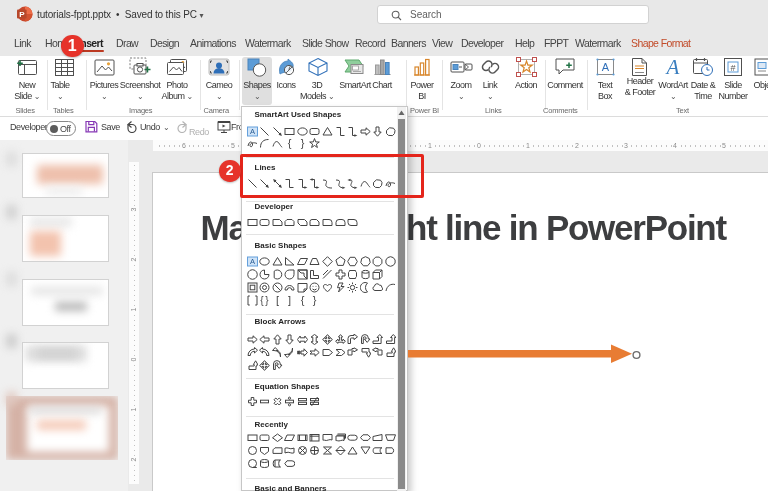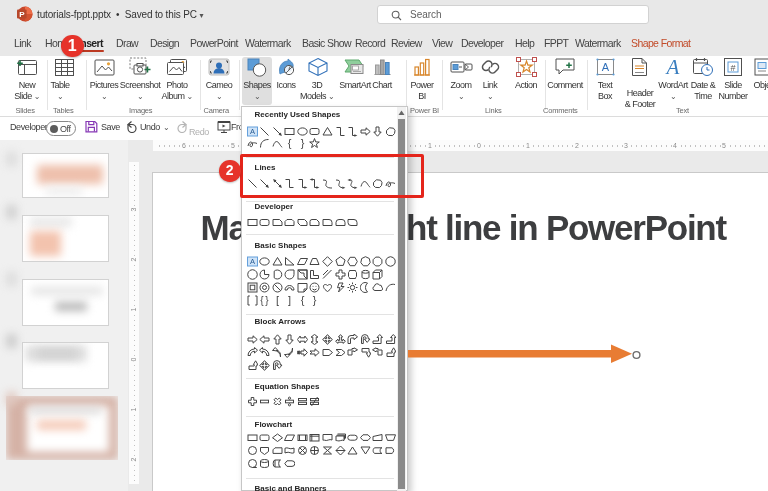--- a/index.html
+++ b/index.html
@@ -53,25 +53,25 @@
         <path d="M7.2 7.2 L10 10" stroke="#5f5f5f" stroke-width="1.1"></path>
       </svg>
       <span style="position:absolute;left:32px;top:3px">Search</span>
     </div>
 <div class="abs tabsrow"></div>
 <div class="tab " style="left:14px;top:37px">Link</div>
 <div class="tab " style="left:45px;top:37px">Home</div>
 <div class="tab sel" style="left:78px;top:37px">Insert</div>
 <div class="tab " style="left:116px;top:37px">Draw</div>
 <div class="tab " style="left:150px;top:37px">Design</div>
-<div class="tab " style="left:190px;top:37px">PowerPoint</div>
+<div class="tab " style="left:190px;top:37px">Animations</div>
 <div class="tab " style="left:245px;top:37px">Watermark</div>
-<div class="tab " style="left:302px;top:37px">Basic Show</div>
+<div class="tab " style="left:302px;top:37px">Slide Show</div>
 <div class="tab " style="left:355px;top:37px">Record</div>
-<div class="tab " style="left:391px;top:37px">Review</div>
+<div class="tab " style="left:391px;top:37px">Banners</div>
 <div class="tab " style="left:432px;top:37px">View</div>
 <div class="tab " style="left:461px;top:37px">Developer</div>
 <div class="tab " style="left:515px;top:37px">Help</div>
 <div class="tab " style="left:544px;top:37px">FPPT</div>
 <div class="tab " style="left:575px;top:37px">Watermark</div>
 <div class="tab sf" style="left:631px;top:37px">Shape Format</div>
 <div class="abs insline"></div>
 <div class="abs ribbon"></div>
 <div class="rsep" style="left:47px"></div>
 <div class="rsep" style="left:86px"></div>
@@ -221,21 +221,21 @@
 <div class="rlab" style="left:256px;top:80px;width:60px">Icons<br></div>
 <div class="rlab" style="left:287px;top:80px;width:60px">3D<br>Models&nbsp;<span class="chev">⌄</span></div>
 <div class="rlab" style="left:325px;top:80px;width:60px">SmartArt<br></div>
 <div class="rlab" style="left:352px;top:80px;width:60px">Chart<br></div>
 <div class="rlab" style="left:392px;top:80px;width:60px">Power<br>BI</div>
 <div class="rlab" style="left:431px;top:80px;width:60px">Zoom<br><span class="chev">⌄</span></div>
 <div class="rlab" style="left:460px;top:80px;width:60px">Link<br><span class="chev">⌄</span></div>
 <div class="rlab" style="left:496px;top:80px;width:60px">Action<br></div>
 <div class="rlab" style="left:535px;top:80px;width:60px">Comment<br></div>
 <div class="rlab" style="left:575px;top:80px;width:60px">Text<br>Box</div>
-<div class="rlab" style="left:610px;top:88px;width:60px">Header<br>&amp; Footer</div>
+<div class="rlab" style="left:610px;top:76px;width:60px">Header<br>&amp; Footer</div>
 <div class="rlab" style="left:643px;top:80px;width:60px">WordArt<br><span class="chev">⌄</span></div>
 <div class="rlab" style="left:673px;top:80px;width:60px">Date &amp;<br>Time</div>
 <div class="rlab" style="left:703px;top:80px;width:60px">Slide<br>Number</div>
 <div class="rlab" style="left:732px;top:80px;width:60px">Obje<br></div>
 <div class="abs qat">
 <span class="qitem" style="left:10px;top:5px">Developer</span>
 <span class="qitem" style="left:46px;top:4px;width:30px;height:15px;border:1px solid #878787;border-radius:8px;background:#fff">
 <span style="position:absolute;left:2.5px;top:2.5px;width:8px;height:8px;border-radius:50%;background:#5c5c5c"></span>
 <span style="position:absolute;left:13px;top:1.5px;font-size:9px;color:#444">Off</span>
       </span>
@@ -488,21 +488,21 @@
       <div class="blur" style="left:6px;top:132px;width:11px;height:14px;background:#dcdcdc;border-radius:2px"></div>
       <div class="blur" style="left:6px;top:194px;width:11px;height:14px;background:#cccccc;border-radius:2px"></div>
       <div class="blur" style="left:6px;top:252px;width:11px;height:14px;background:#e0c8c0;border-radius:2px"></div>
     </div>
 <svg class="abs" style="left:408px;top:340px;z-index:5" width="240" height="30" viewBox="0 0 240 30">
 <rect x="0" y="10" width="206" height="7.5" fill="#e87c33"></rect>
 <path d="M203 4.5 L224 13.75 L203 23 Z" fill="#e87c33"></path>
 <circle cx="228.5" cy="15" r="3.4" fill="#fff" stroke="#6e6e6e" stroke-width="1.4"></circle>
 </svg>
 <div class="abs panel">
-      <div class="sect" style="top:2.5px">Recently Used Shapes</div>
+      <div class="sect" style="top:2.5px">SmartArt Used Shapes</div>
       <div class="srow" style="left:4.5px;top:18.5px"><svg width="11" height="11" viewBox="0 0 11 11">
           <rect x="0.5" y="1" width="10" height="9" fill="#cfe3f7" stroke="#64a0dc" stroke-width="1"></rect>
           <text x="5.5" y="8.2" font-size="7.5" fill="#2a5d94" text-anchor="middle" font-family="Liberation Sans">A</text>
         </svg><svg width="11" height="11" viewBox="0 0 11 11">
           <path d="M1.5 1.5 L9.5 9.5" stroke="#444" fill="none" stroke-width="1"></path>
         </svg><svg width="11" height="11" viewBox="0 0 11 11">
           <path d="M1.5 1.5 L8.7 8.7" stroke="#444" fill="none" stroke-width="1"></path>
           <path d="M9.9 9.9 L8.8 6.5 L6.5 8.8 Z" fill="#444"></path>
         </svg><svg width="11" height="11" viewBox="0 0 11 11">
           <rect x="1" y="2.5" width="9" height="6" stroke="#444" fill="none" stroke-width="1"></rect>
@@ -767,21 +767,21 @@
           <circle cx="5.5" cy="8.8" r="1.1" stroke="#444" fill="none" stroke-width="1"></circle>
         </svg><svg width="11" height="11" viewBox="0 0 11 11">
           <rect x="1.5" y="2.5" width="8" height="2.2" stroke="#444" fill="none" stroke-width="1"></rect>
           <rect x="1.5" y="6.3" width="8" height="2.2" stroke="#444" fill="none" stroke-width="1"></rect>
         </svg><svg width="11" height="11" viewBox="0 0 11 11">
           <rect x="1.5" y="2.5" width="8" height="2.2" stroke="#444" fill="none" stroke-width="1"></rect>
           <rect x="1.5" y="6.3" width="8" height="2.2" stroke="#444" fill="none" stroke-width="1"></rect>
           <path d="M2.5 10 L8.5 1" stroke="#444" fill="none" stroke-width="1"></path>
         </svg></div>
       <div class="psep" style="top:309px"></div>
-      <div class="sect" style="top:312.5px">Flowchart</div>
+      <div class="sect" style="top:312.5px">Recently</div>
       <div class="srow" style="left:4.5px;top:324.5px"><svg width="11" height="11" viewBox="0 0 11 11">
           <rect x="1" y="3" width="9" height="5.5" stroke="#444" fill="none" stroke-width="1"></rect>
         </svg><svg width="11" height="11" viewBox="0 0 11 11">
           <rect x="1" y="3" width="9" height="5.5" rx="1.5" stroke="#444" fill="none" stroke-width="1"></rect>
         </svg><svg width="11" height="11" viewBox="0 0 11 11">
           <polygon points="5.5,2 10.5,5.75 5.5,9.5 0.5,5.75" stroke="#444" fill="none" stroke-width="1"></polygon>
         </svg><svg width="11" height="11" viewBox="0 0 11 11">
           <polygon points="3,3 10.5,3 8,8.5 0.5,8.5" stroke="#444" fill="none" stroke-width="1"></polygon>
         </svg><svg width="11" height="11" viewBox="0 0 11 11">
           <rect x="1" y="3" width="9" height="5.5" stroke="#444" fill="none" stroke-width="1"></rect>

